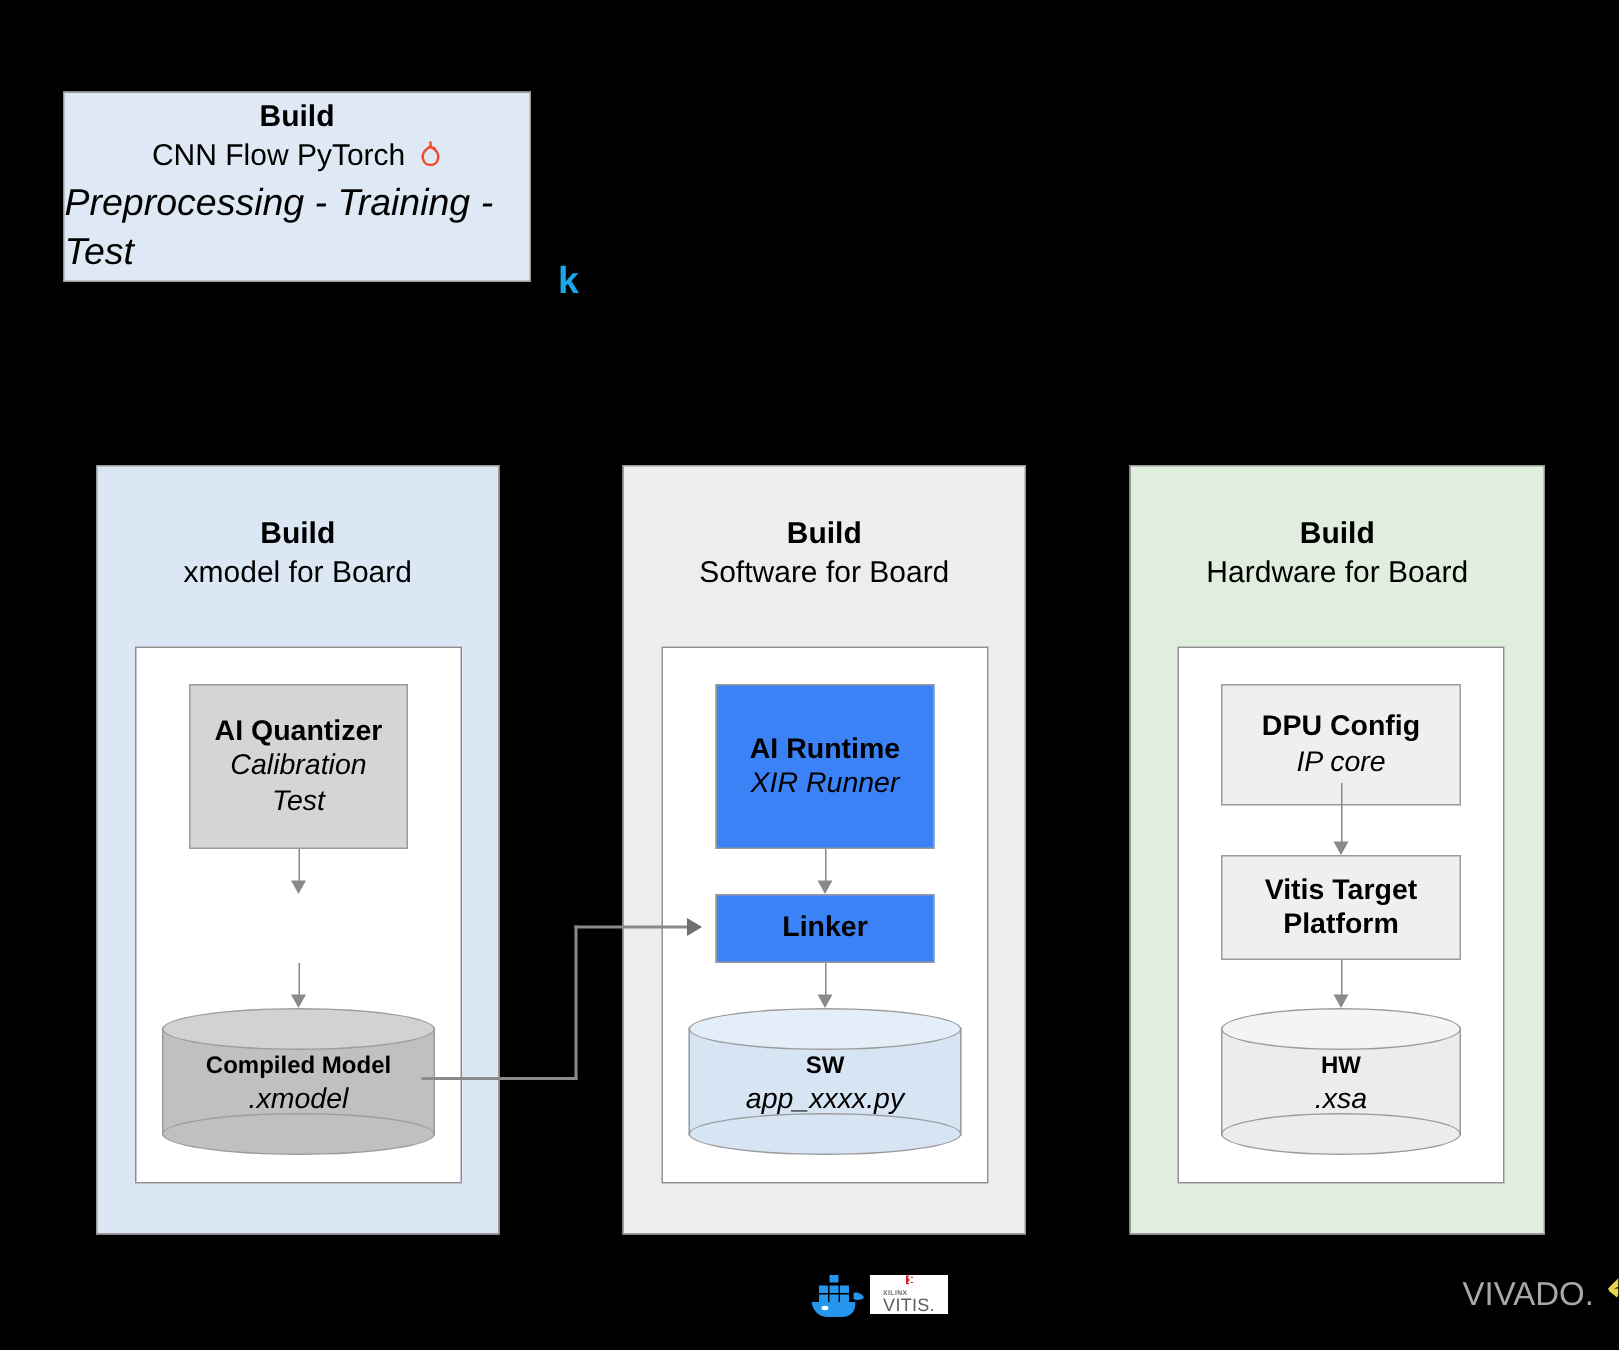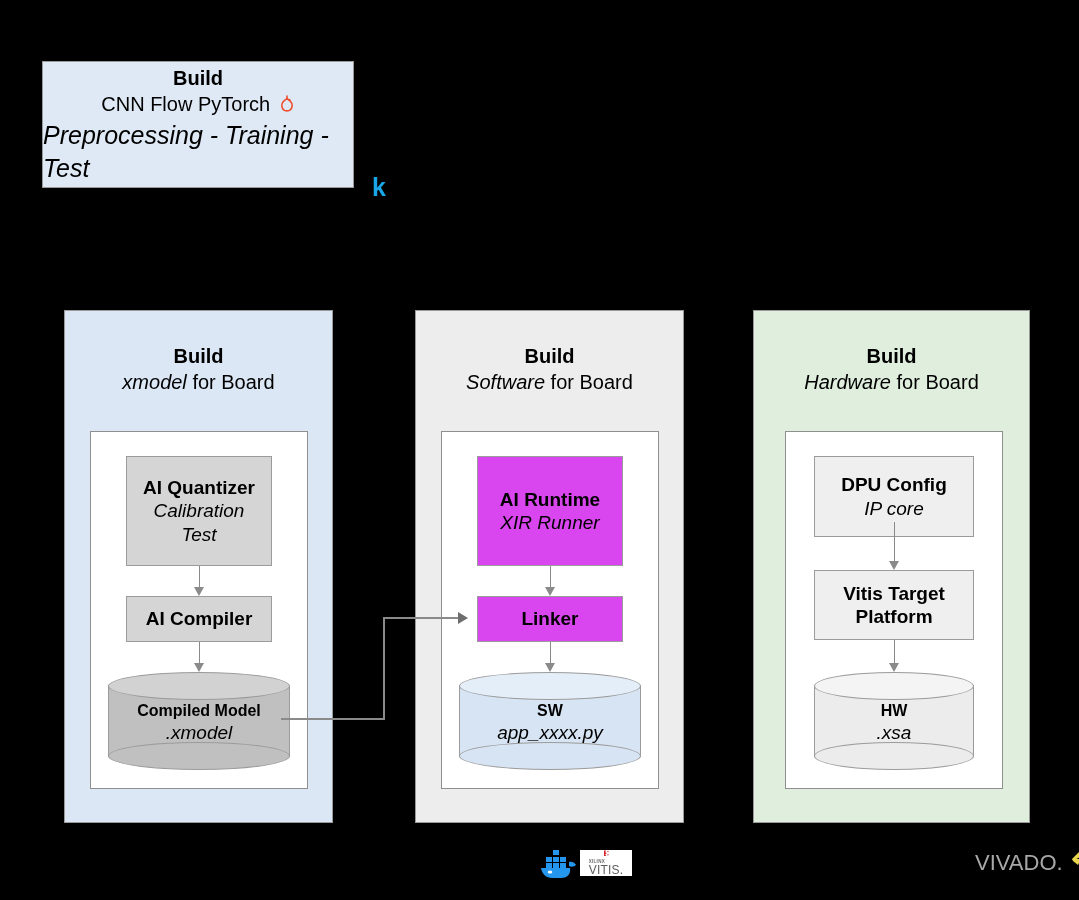--- a/index.html
+++ b/index.html
@@ -25,21 +25,21 @@
 
   .title-block {
     position: absolute;
     left: 0; right: 0;
     text-align: center;
     line-height: 1.28;
     color: #000;
   }
   .t-bold { font-weight: bold; font-size: 20px; }
   .t-line { font-size: 20px; }
-  .t-ital { font-style: italic; }
+  .t-ital { }
 
   
   .workarea {
     background: #ffffff;
     border: 1px solid #8f8f8f;
   }
 
   
   .node {
     border: 1px solid #9b9b9b;
@@ -48,21 +48,21 @@
     align-items: center;
     justify-content: center;
     text-align: center;
     line-height: 1.22;
     color: #000;
   }
   .node .n-title { font-weight: bold; font-size: 19px; }
   .node .n-sub { font-style: italic; font-size: 19px; }
 
   .fill-gray  { background: #d5d5d5; }
-  .fill-blue  { background: #d946ef; }
+  .fill-blue  { background: #3b82f6; }
   .fill-lgray { background: #efefef; }
 
   
   .cyl { position: absolute; }
   .cyl .body {
     position: absolute;
     left: 0; right: 0; top: 13px; bottom: 13px;
     border-left: 1px solid #9b9b9b;
     border-right: 1px solid #9b9b9b;
   }
@@ -200,23 +200,20 @@
         <span class="n-title">AI Quantizer</span>
         <span class="n-sub">Calibration</span>
         <span class="n-sub">Test</span>
       </div>
 
       <div class="v-arrow" style="left:101px; top:134px; width:14px; height:30px;">
         <div class="stem"></div>
           <div class="head"></div>
       </div>
 
-      <div class="abs node fill-gray" style="left:35px; top:164px; width:146px; height:46px;">
-        <span class="n-title">AI Compiler</span>
-      </div>
 
       <div class="v-arrow" style="left:101px; top:210px; width:14px; height:30px;">
         <div class="stem"></div>
           <div class="head"></div>
       </div>
 
       <div class="cyl cyl-gray" style="left:17px; top:240px; width:182px; height:98px;">
         <div class="body"></div>
         <div class="bot"></div>
         <div class="top"></div>

